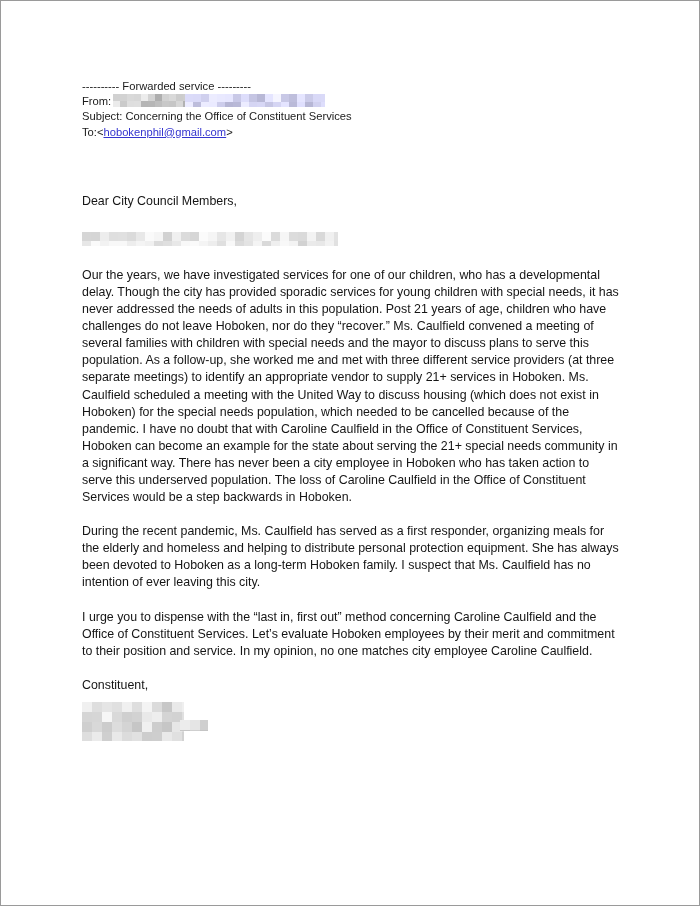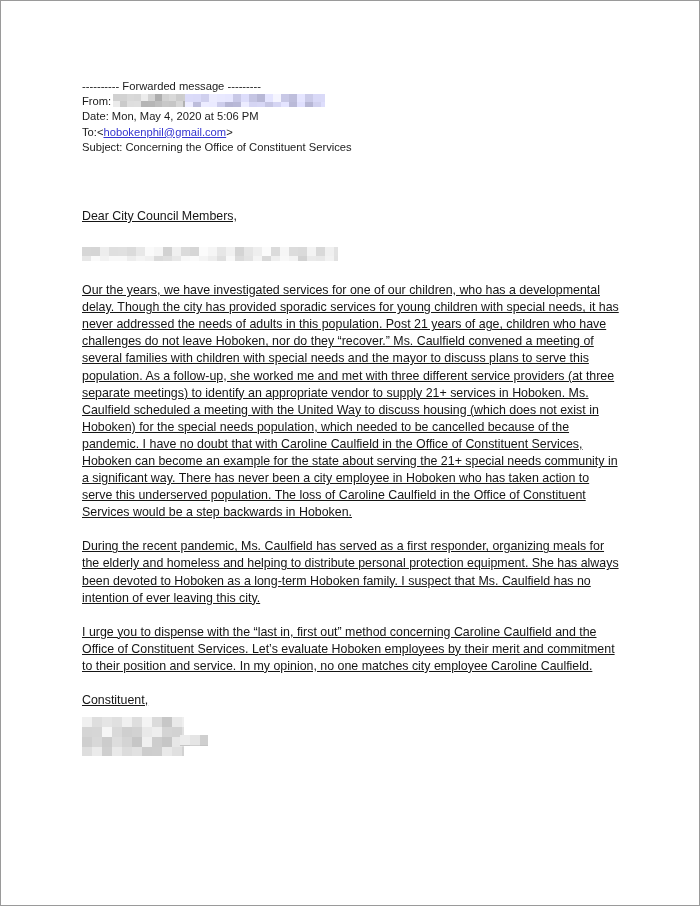--- a/index.html
+++ b/index.html
@@ -50,52 +50,50 @@
   }
 
   .body-block {
     font-size: 12.4px;
     line-height: 17.1px;
     color: #151515;
     text-align: left;
   }
   .para {
     margin: 0;
-    text-decoration: underline;
   }
   .gap-lg { height: 38px; }
   .gap-md { height: 20px; }
   .gap-sm { height: 17px; }
 
   .sig-area {
     position: relative;
     height: 72px;
   }
 </style>
 </head>
 <body>
 
 <div class="page">
   <div class="content">
 
     <div class="hdr-block">
 
-      <span class="hdr-line">---------- Forwarded message ---------</span>
+      <span class="hdr-line">---------- Forwarded service ---------</span>
 
       <span class="hdr-line">
         <span class="lbl">From:</span><span class="redact-inline" id="redact-from" style="width: 214px; height: 13px; position: relative;"><div style="position: absolute; left: 2px; top: 0px; width: 7px; height: 7px; background: rgb(209, 209, 209);"></div><div style="position: absolute; left: 9px; top: 0px; width: 7px; height: 7px; background: rgb(210, 210, 210);"></div><div style="position: absolute; left: 16px; top: 0px; width: 7px; height: 7px; background: rgb(217, 217, 217);"></div><div style="position: absolute; left: 23px; top: 0px; width: 7px; height: 7px; background: rgb(215, 215, 215);"></div><div style="position: absolute; left: 30px; top: 0px; width: 7px; height: 7px; background: rgb(236, 236, 236);"></div><div style="position: absolute; left: 37px; top: 0px; width: 7px; height: 7px; background: rgb(211, 211, 211);"></div><div style="position: absolute; left: 44px; top: 0px; width: 7px; height: 7px; background: rgb(174, 174, 174);"></div><div style="position: absolute; left: 51px; top: 0px; width: 7px; height: 7px; background: rgb(210, 210, 210);"></div><div style="position: absolute; left: 58px; top: 0px; width: 7px; height: 7px; background: rgb(217, 217, 217);"></div><div style="position: absolute; left: 65px; top: 0px; width: 7px; height: 7px; background: rgb(204, 204, 204);"></div><div style="position: absolute; left: 72px; top: 0px; width: 2px; height: 7px; background: rgb(206, 206, 206);"></div><div style="position: absolute; left: 2px; top: 7px; width: 7px; height: 6px; background: rgb(235, 235, 235);"></div><div style="position: absolute; left: 9px; top: 7px; width: 7px; height: 6px; background: rgb(202, 202, 202);"></div><div style="position: absolute; left: 16px; top: 7px; width: 7px; height: 6px; background: rgb(222, 222, 222);"></div><div style="position: absolute; left: 23px; top: 7px; width: 7px; height: 6px; background: rgb(223, 223, 223);"></div><div style="position: absolute; left: 30px; top: 7px; width: 7px; height: 6px; background: rgb(181, 181, 181);"></div><div style="position: absolute; left: 37px; top: 7px; width: 7px; height: 6px; background: rgb(182, 182, 182);"></div><div style="position: absolute; left: 44px; top: 7px; width: 7px; height: 6px; background: rgb(190, 190, 190);"></div><div style="position: absolute; left: 51px; top: 7px; width: 7px; height: 6px; background: rgb(200, 200, 200);"></div><div style="position: absolute; left: 58px; top: 7px; width: 7px; height: 6px; background: rgb(198, 198, 198);"></div><div style="position: absolute; left: 65px; top: 7px; width: 7px; height: 6px; background: rgb(215, 215, 215);"></div><div style="position: absolute; left: 72px; top: 7px; width: 2px; height: 6px; background: rgb(178, 178, 178);"></div><div style="position: absolute; left: 74px; top: 0px; width: 8px; height: 8px; background: rgb(219, 219, 249);"></div><div style="position: absolute; left: 82px; top: 0px; width: 8px; height: 8px; background: rgb(218, 218, 248);"></div><div style="position: absolute; left: 90px; top: 0px; width: 8px; height: 8px; background: rgb(208, 208, 238);"></div><div style="position: absolute; left: 98px; top: 0px; width: 8px; height: 8px; background: rgb(236, 236, 255);"></div><div style="position: absolute; left: 106px; top: 0px; width: 8px; height: 8px; background: rgb(233, 233, 255);"></div><div style="position: absolute; left: 114px; top: 0px; width: 8px; height: 8px; background: rgb(231, 231, 255);"></div><div style="position: absolute; left: 122px; top: 0px; width: 8px; height: 8px; background: rgb(201, 201, 231);"></div><div style="position: absolute; left: 130px; top: 0px; width: 8px; height: 8px; background: rgb(221, 221, 251);"></div><div style="position: absolute; left: 138px; top: 0px; width: 8px; height: 8px; background: rgb(197, 197, 227);"></div><div style="position: absolute; left: 146px; top: 0px; width: 8px; height: 8px; background: rgb(184, 184, 214);"></div><div style="position: absolute; left: 154px; top: 0px; width: 8px; height: 8px; background: rgb(229, 229, 255);"></div><div style="position: absolute; left: 162px; top: 0px; width: 8px; height: 8px; background: rgb(245, 245, 255);"></div><div style="position: absolute; left: 170px; top: 0px; width: 8px; height: 8px; background: rgb(200, 200, 230);"></div><div style="position: absolute; left: 178px; top: 0px; width: 8px; height: 8px; background: rgb(190, 190, 220);"></div><div style="position: absolute; left: 186px; top: 0px; width: 8px; height: 8px; background: rgb(229, 229, 255);"></div><div style="position: absolute; left: 194px; top: 0px; width: 8px; height: 8px; background: rgb(203, 203, 233);"></div><div style="position: absolute; left: 202px; top: 0px; width: 8px; height: 8px; background: rgb(217, 217, 247);"></div><div style="position: absolute; left: 210px; top: 0px; width: 4px; height: 8px; background: rgb(218, 218, 248);"></div><div style="position: absolute; left: 74px; top: 8px; width: 8px; height: 5px; background: rgb(236, 236, 255);"></div><div style="position: absolute; left: 82px; top: 8px; width: 8px; height: 5px; background: rgb(189, 189, 219);"></div><div style="position: absolute; left: 90px; top: 8px; width: 8px; height: 5px; background: rgb(236, 236, 255);"></div><div style="position: absolute; left: 98px; top: 8px; width: 8px; height: 5px; background: rgb(234, 234, 255);"></div><div style="position: absolute; left: 106px; top: 8px; width: 8px; height: 5px; background: rgb(205, 205, 235);"></div><div style="position: absolute; left: 114px; top: 8px; width: 8px; height: 5px; background: rgb(182, 182, 212);"></div><div style="position: absolute; left: 122px; top: 8px; width: 8px; height: 5px; background: rgb(185, 185, 215);"></div><div style="position: absolute; left: 130px; top: 8px; width: 8px; height: 5px; background: rgb(236, 236, 255);"></div><div style="position: absolute; left: 138px; top: 8px; width: 8px; height: 5px; background: rgb(213, 213, 243);"></div><div style="position: absolute; left: 146px; top: 8px; width: 8px; height: 5px; background: rgb(215, 215, 245);"></div><div style="position: absolute; left: 154px; top: 8px; width: 8px; height: 5px; background: rgb(198, 198, 228);"></div><div style="position: absolute; left: 162px; top: 8px; width: 8px; height: 5px; background: rgb(213, 213, 243);"></div><div style="position: absolute; left: 170px; top: 8px; width: 8px; height: 5px; background: rgb(228, 228, 255);"></div><div style="position: absolute; left: 178px; top: 8px; width: 8px; height: 5px; background: rgb(186, 186, 216);"></div><div style="position: absolute; left: 186px; top: 8px; width: 8px; height: 5px; background: rgb(223, 223, 253);"></div><div style="position: absolute; left: 194px; top: 8px; width: 8px; height: 5px; background: rgb(183, 183, 213);"></div><div style="position: absolute; left: 202px; top: 8px; width: 8px; height: 5px; background: rgb(209, 209, 239);"></div><div style="position: absolute; left: 210px; top: 8px; width: 4px; height: 5px; background: rgb(222, 222, 252);"></div></span>
       </span>
 
-      <span class="hdr-line">Date: Mon, May 4, 2020 at 5:06 PM</span>
+
+      <span class="hdr-line">Subject: Concerning the Office of Constituent Services</span>
 
       <span class="hdr-line">
         <span>To:</span><span>&lt;</span><a class="maillink" href="#">hobokenphil@gmail.com</a><span>&gt;</span>
       </span>
-
-      <span class="hdr-line">Subject: Concerning the Office of Constituent Services</span>
     </div>
 
     <div class="gap-lg"></div>
     <div style="height:15px"></div>
 
     <div class="body-block">
 
       <p class="para">Dear City Council Members,</p>
 
       <div class="gap-md"></div>

